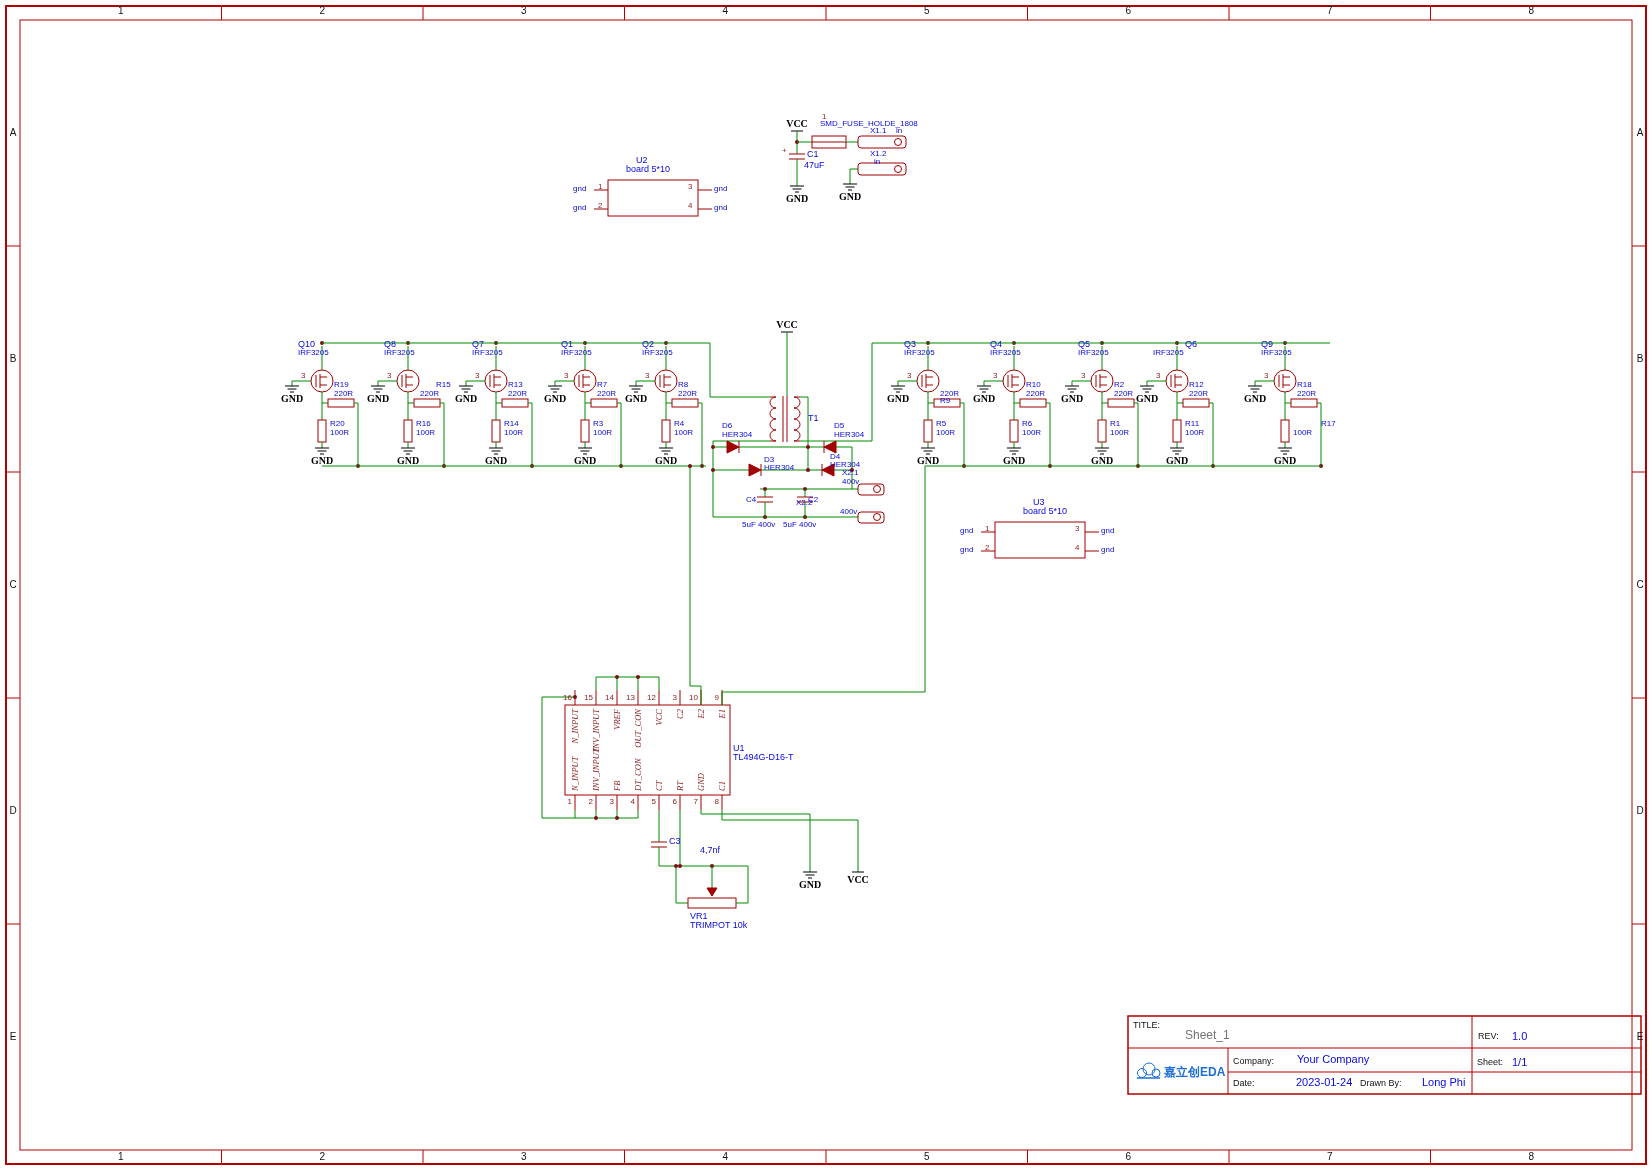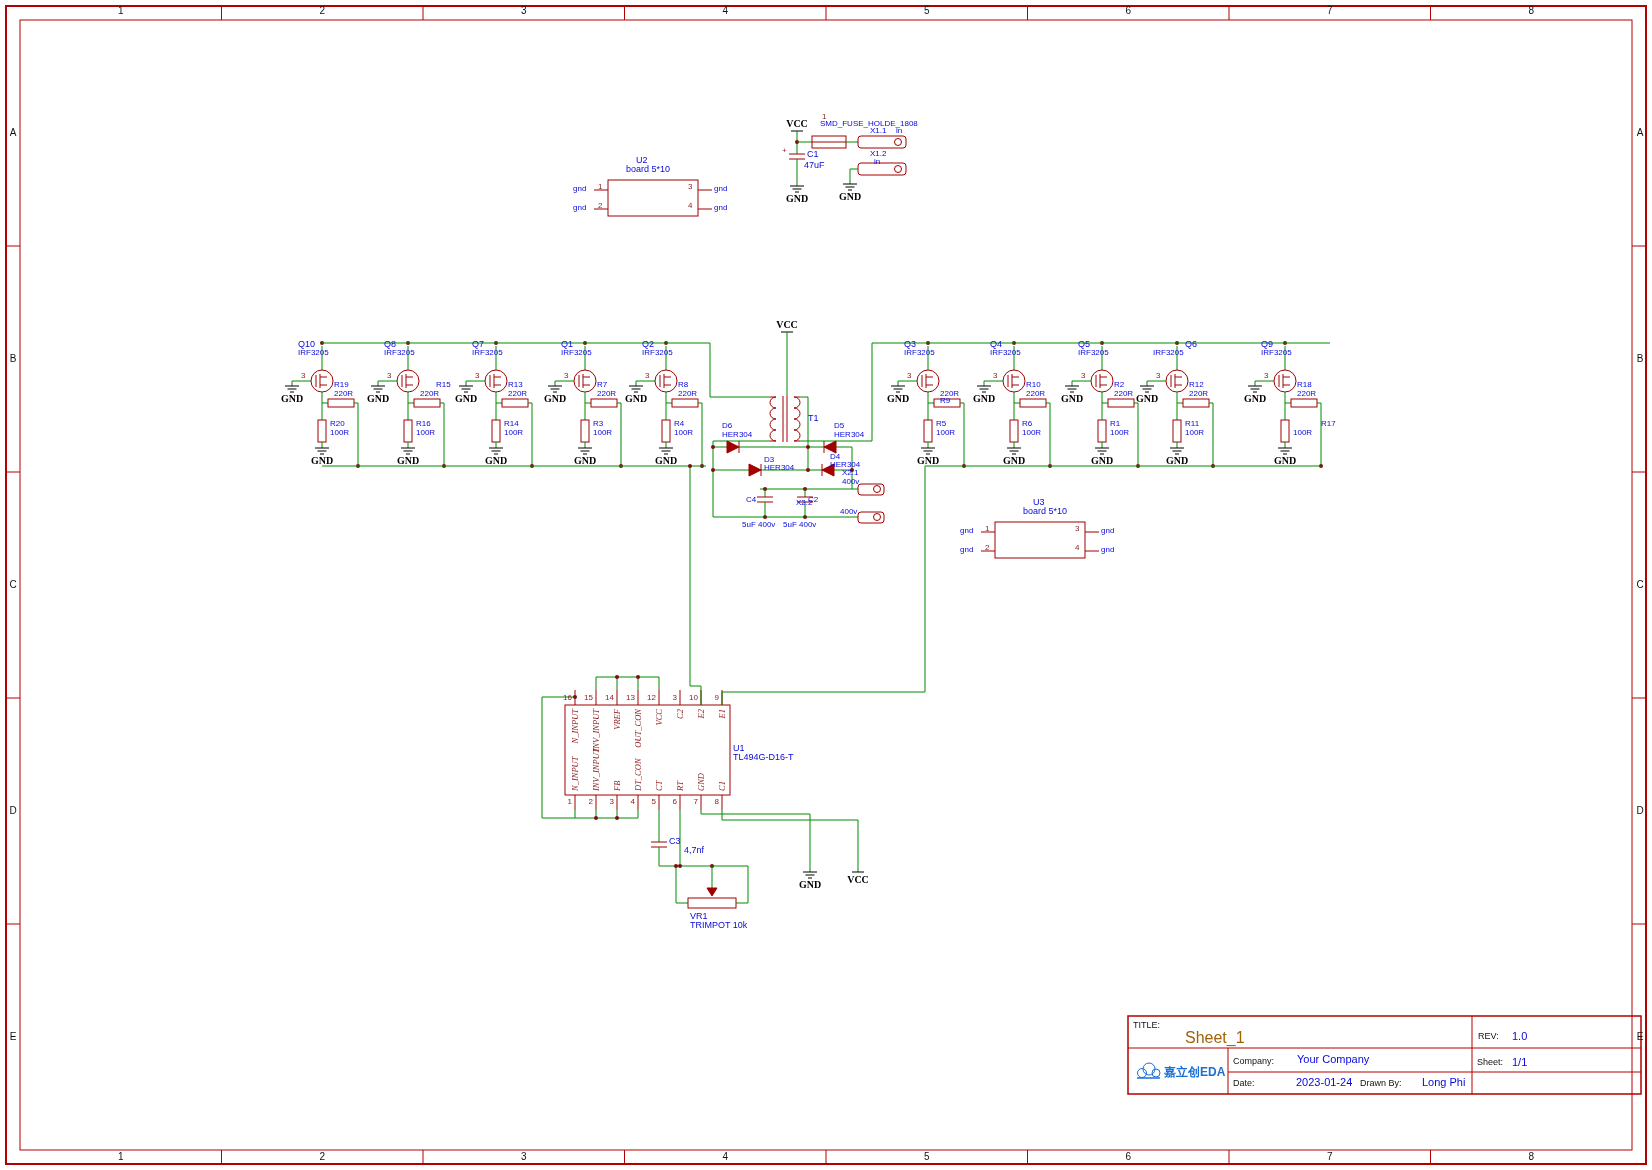--- a/index.html
+++ b/index.html
@@ -8,21 +8,21 @@
   #wires{position:absolute;left:0;top:0}
   .lbl{position:absolute;white-space:pre;line-height:1.15}
   .blue{color:#0707dd;font-size:9px}
   .blue8{color:#0707dd;font-size:8px}
   .pn{color:#8b1a1a;font-size:8px}
   .r{text-align:right}
   .net{color:#000;font-family:"Liberation Serif",serif;font-weight:700;font-size:10px;text-align:center}
   .gndb{color:#0707dd;font-size:8px}
   .frame-lb{color:#111;font-size:10px;text-align:center}
   .tbl{color:#111;font-size:9px}
-  .tbt{color:#a16207;font-size:16px}
+  .tbt{color:#737373;font-size:12px}
   .tbv{color:#0707dd;font-size:11px}
   .logo{color:#1c6fd6;font-size:12px;font-weight:700}
   text.pinname{fill:#8b1a1a;font-style:italic;font-family:"Liberation Serif",serif;font-size:8.5px}
 </style>
 </head>
 <body>
 
 <div id="sheet">
   <svg id="wires" width="1652" height="1170">
       <rect x="6" y="6" width="1640" height="1158" stroke="#b40000" stroke-width="2" fill="none"></rect>
@@ -642,21 +642,21 @@
     <div class="lbl pn r" style="left: 644px; top: 797px; width: 12px;">5</div>
     <div class="lbl pn r" style="left: 665px; top: 693px; width: 12px;">3</div>
     <div class="lbl pn r" style="left: 665px; top: 797px; width: 12px;">6</div>
     <div class="lbl pn r" style="left: 686px; top: 693px; width: 12px;">10</div>
     <div class="lbl pn r" style="left: 686px; top: 797px; width: 12px;">7</div>
     <div class="lbl pn r" style="left: 707px; top: 693px; width: 12px;">9</div>
     <div class="lbl pn r" style="left: 707px; top: 797px; width: 12px;">8</div>
     <div class="lbl blue" style="left: 733px; top: 743px;">U1</div>
     <div class="lbl blue" style="left: 733px; top: 752px;">TL494G-D16-T</div>
     <div class="lbl blue" style="left: 669px; top: 836px;">C3</div>
-    <div class="lbl blue" style="left: 684px; top: 845px; text-align: center;">4,7nf</div>
+    <div class="lbl blue" style="left: 700px; top: 845px; text-align: center;">4,7nf</div>
     <div class="lbl blue" style="left: 690px; top: 911px;">VR1</div>
     <div class="lbl blue" style="left: 690px; top: 920px;">TRIMPOT 10k</div>
     <div class="lbl net" style="left: 795px; top: 879px; width: 30px;">GND</div>
     <div class="lbl net" style="left: 843px; top: 874px; width: 30px;">VCC</div>
     <div class="lbl tbl" style="left: 1133px; top: 1020px;">TITLE:</div>
     <div class="lbl tbt" style="left: 1185px; top: 1029px;">Sheet_1</div>
     <div class="lbl tbl" style="left: 1478px; top: 1031px;">REV:</div>
     <div class="lbl tbv" style="left: 1512px; top: 1030px;">1.0</div>
     <div class="lbl tbl" style="left: 1233px; top: 1056px;">Company:</div>
     <div class="lbl tbv" style="left: 1297px; top: 1053px;">Your Company</div>

